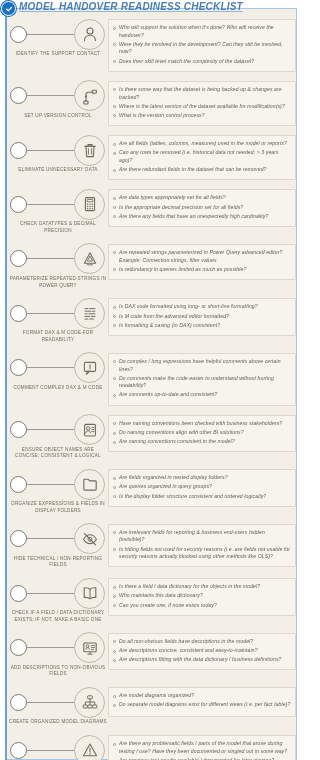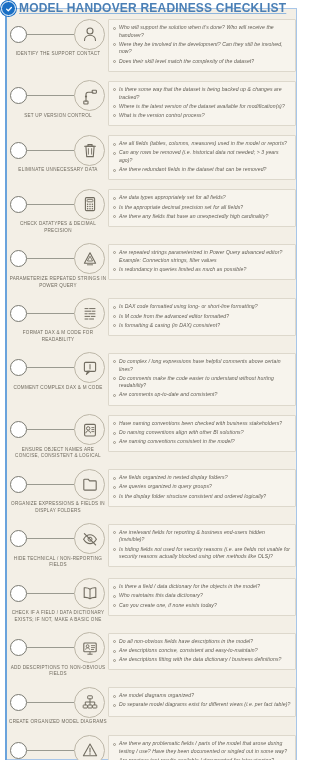--- a/index.html
+++ b/index.html
@@ -36,24 +36,25 @@
     border-radius:50%;
     background:#1a6fc4;
     border:1.5px solid #ffffff;
     box-shadow:0 0 0 1px #1a6fc4;
     display:flex;align-items:center;justify-content:center;
   }
   .sel-handle svg{display:block;}
   .doc-title{
     position:absolute;
     left:19px;top:1px;
-    font-size:12px;
+    font-size:10px;
     letter-spacing:.2px;
     font-weight:700;
     color:#4a7fb5;
+    font-style:italic;
     white-space:nowrap;
     text-decoration:underline;
     text-decoration-color:#8fb6dd;
   }
   .list{
     position:absolute;
     left:8px;top:18px;
     width:288px;
   }
   .row{

